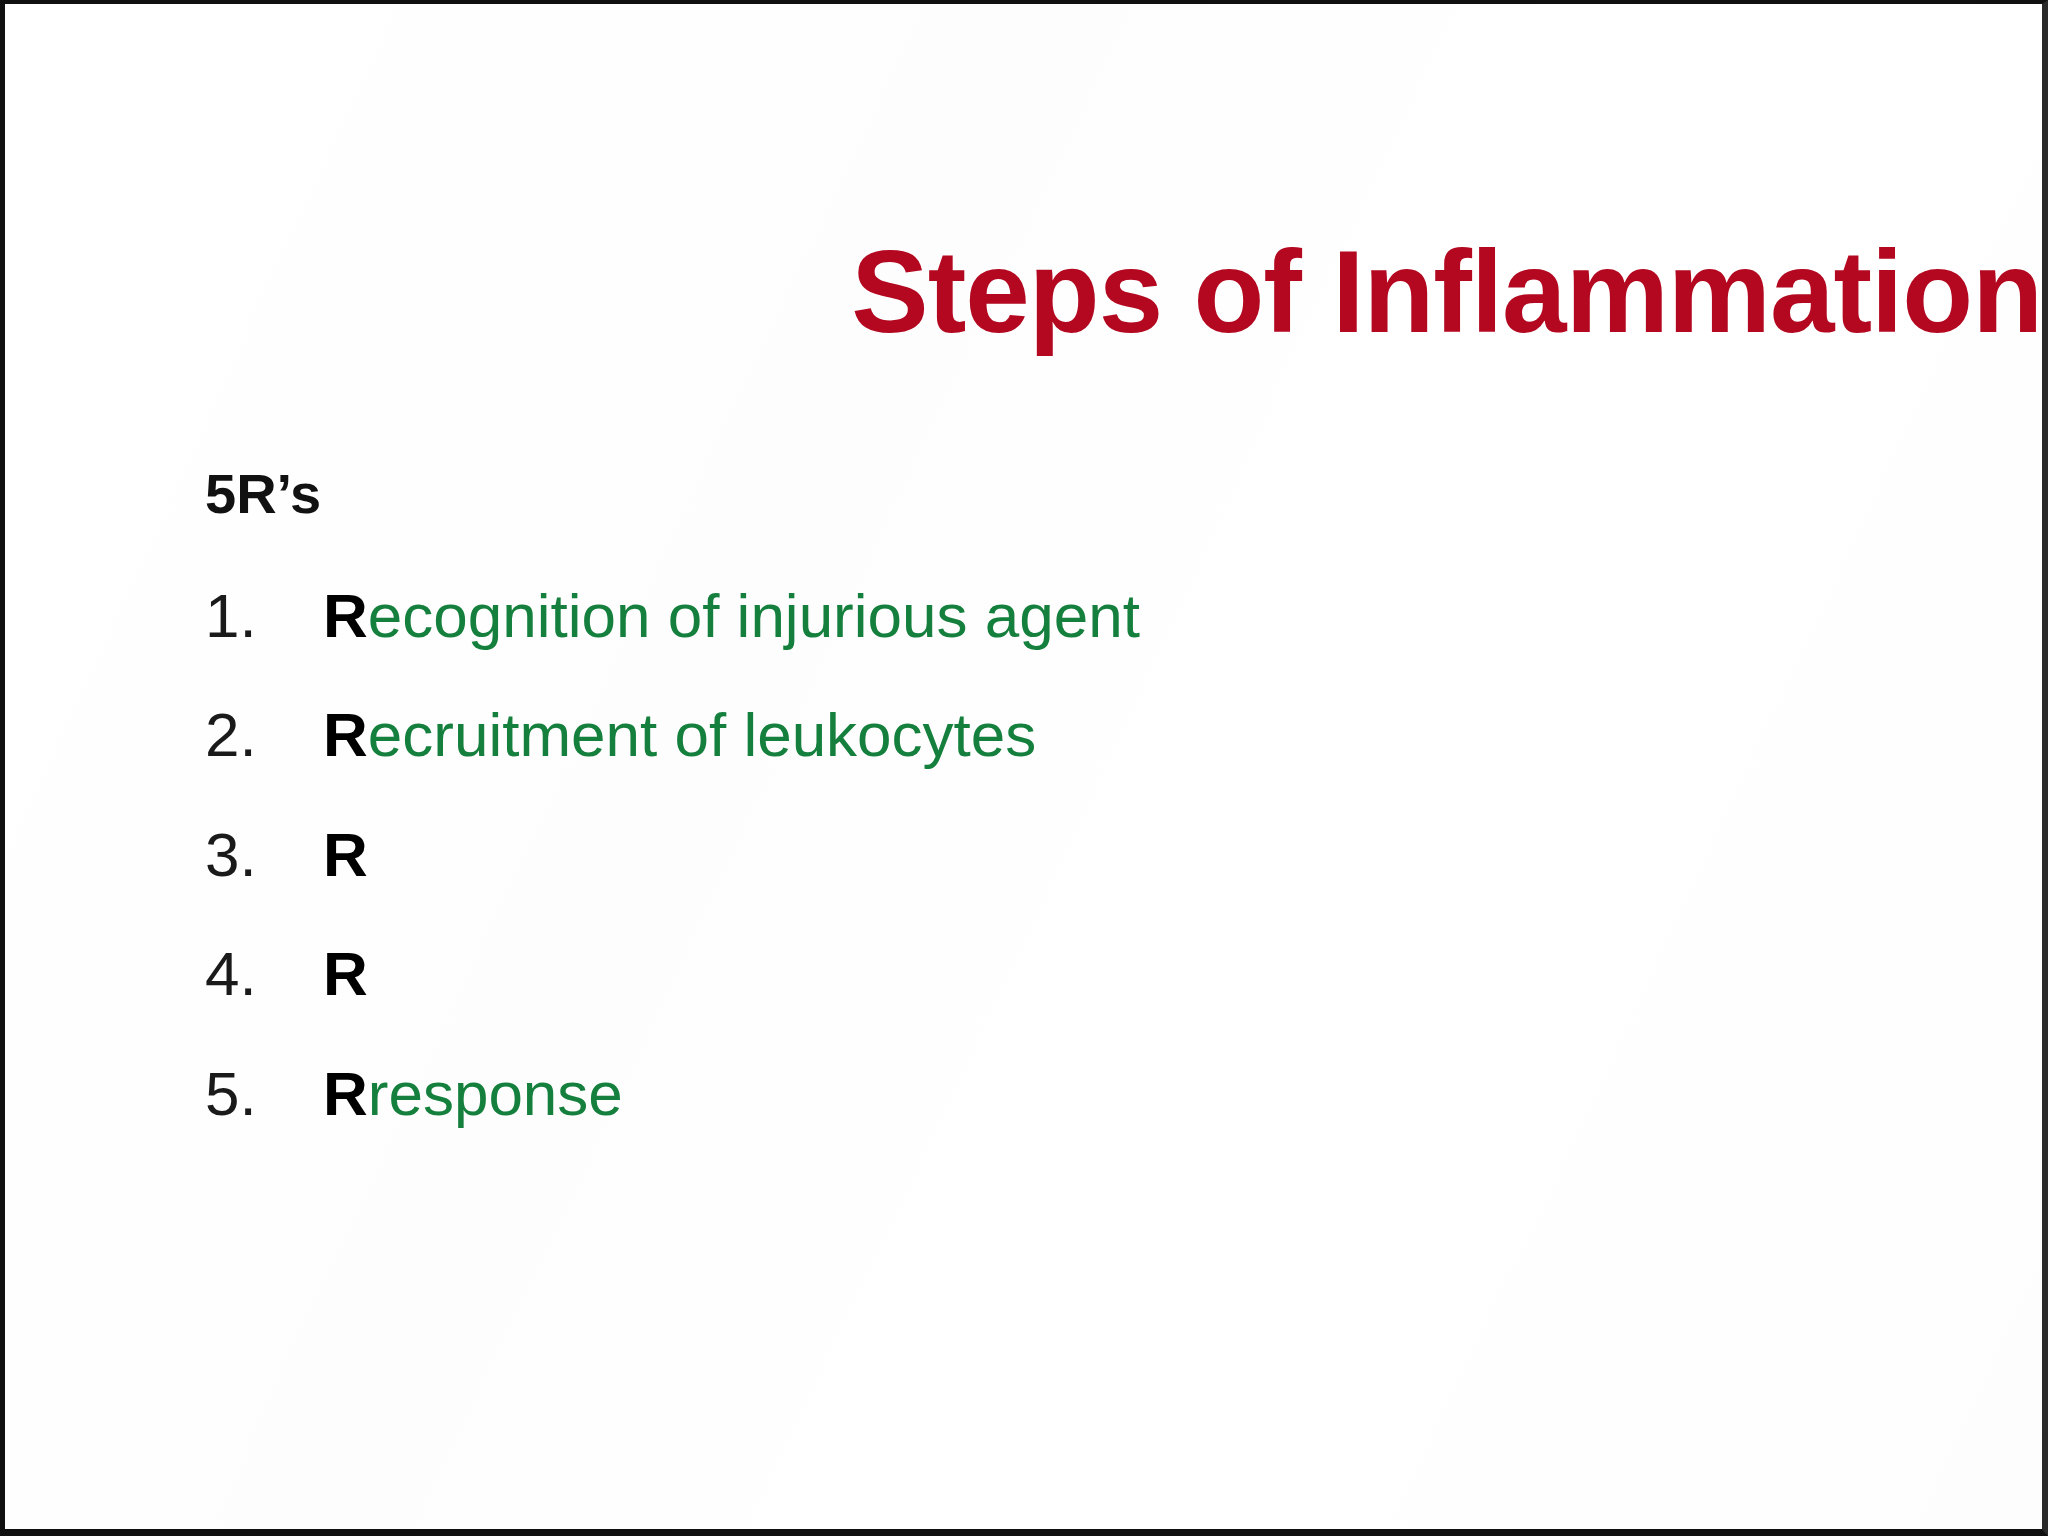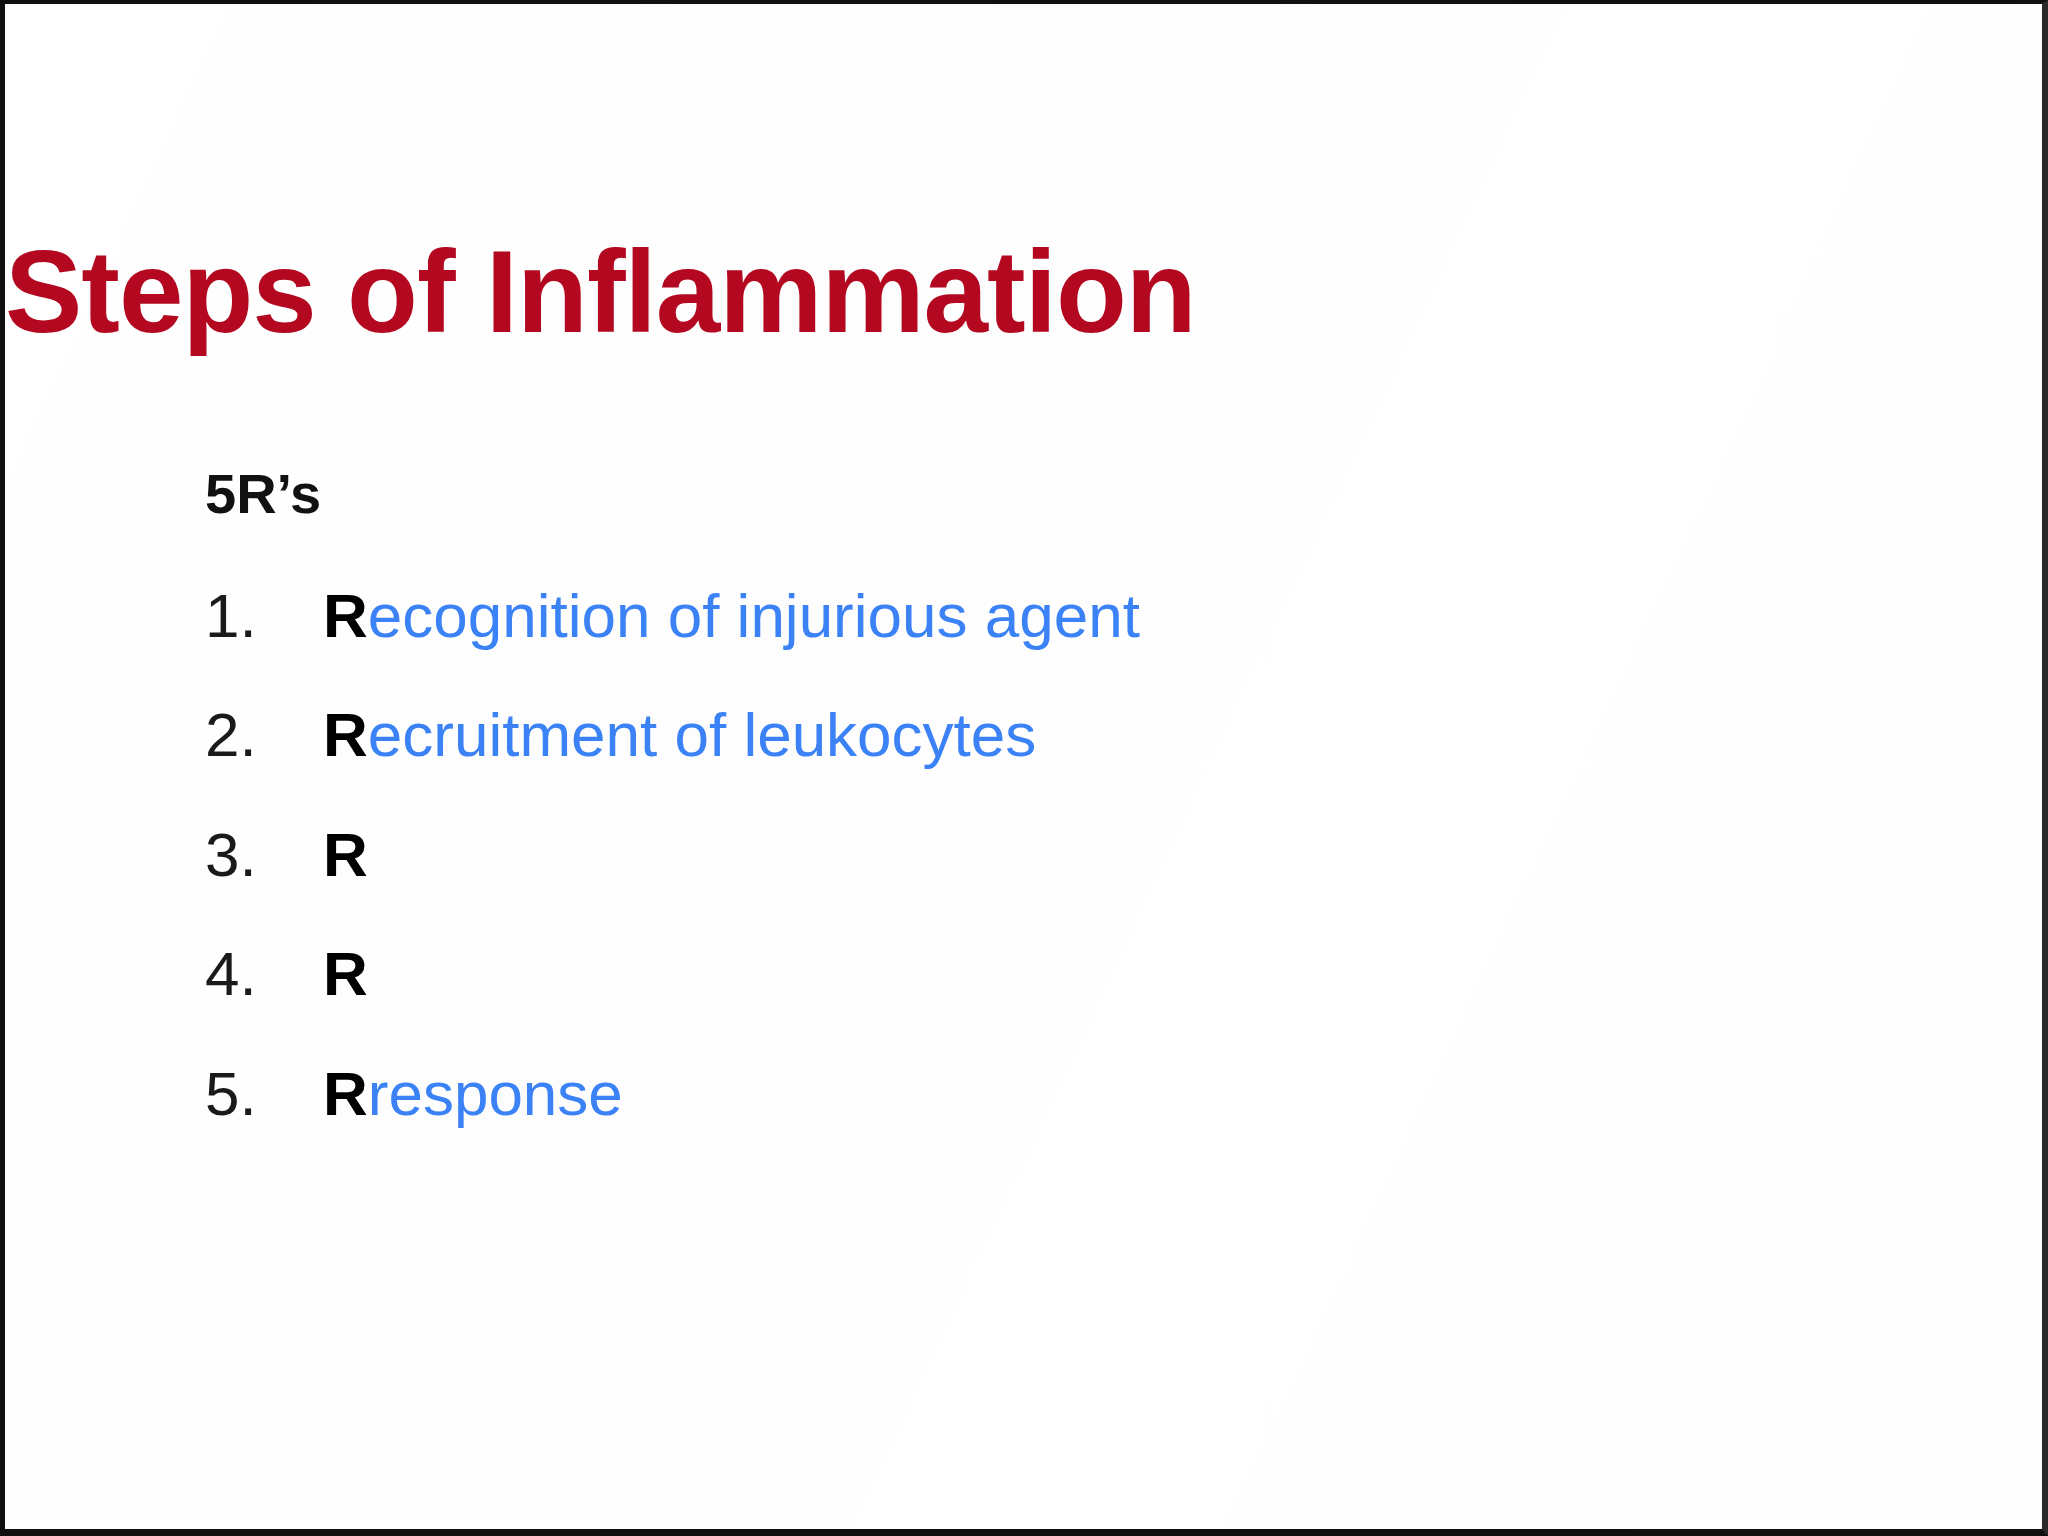--- a/index.html
+++ b/index.html
@@ -30,21 +30,21 @@
     background:
       linear-gradient(115deg, #ffffff 0%, #fdfdfe 38%, #ffffff 62%, #fdfdfd 100%);
     pointer-events: none;
   }
 
   .slide-title {
     position: absolute;
     left: 0;
     right: 0;
     top: 150px;
-    text-align: left;
+    text-align: right;
     color: #b30820;
     font-size: 116px;
     font-weight: bold;
     letter-spacing: -1px;
     line-height: 1.05;
     white-space: nowrap;
   }
 
   .body-block {
     position: absolute;
@@ -90,21 +90,21 @@
     color: #1a1a1a;
   }
 
   .step-initial {
     font-weight: bold;
     color: #000000;
   }
 
   .step-rest {
     font-weight: normal;
-    color: #3b82f6;
+    color: #15803d;
   }
 </style>
 </head>
 <body>
 
 <div class="slide-frame">
   <div class="paper-tint"></div>
 
   <h1 class="slide-title">Steps of Inflammation</h1>
 

